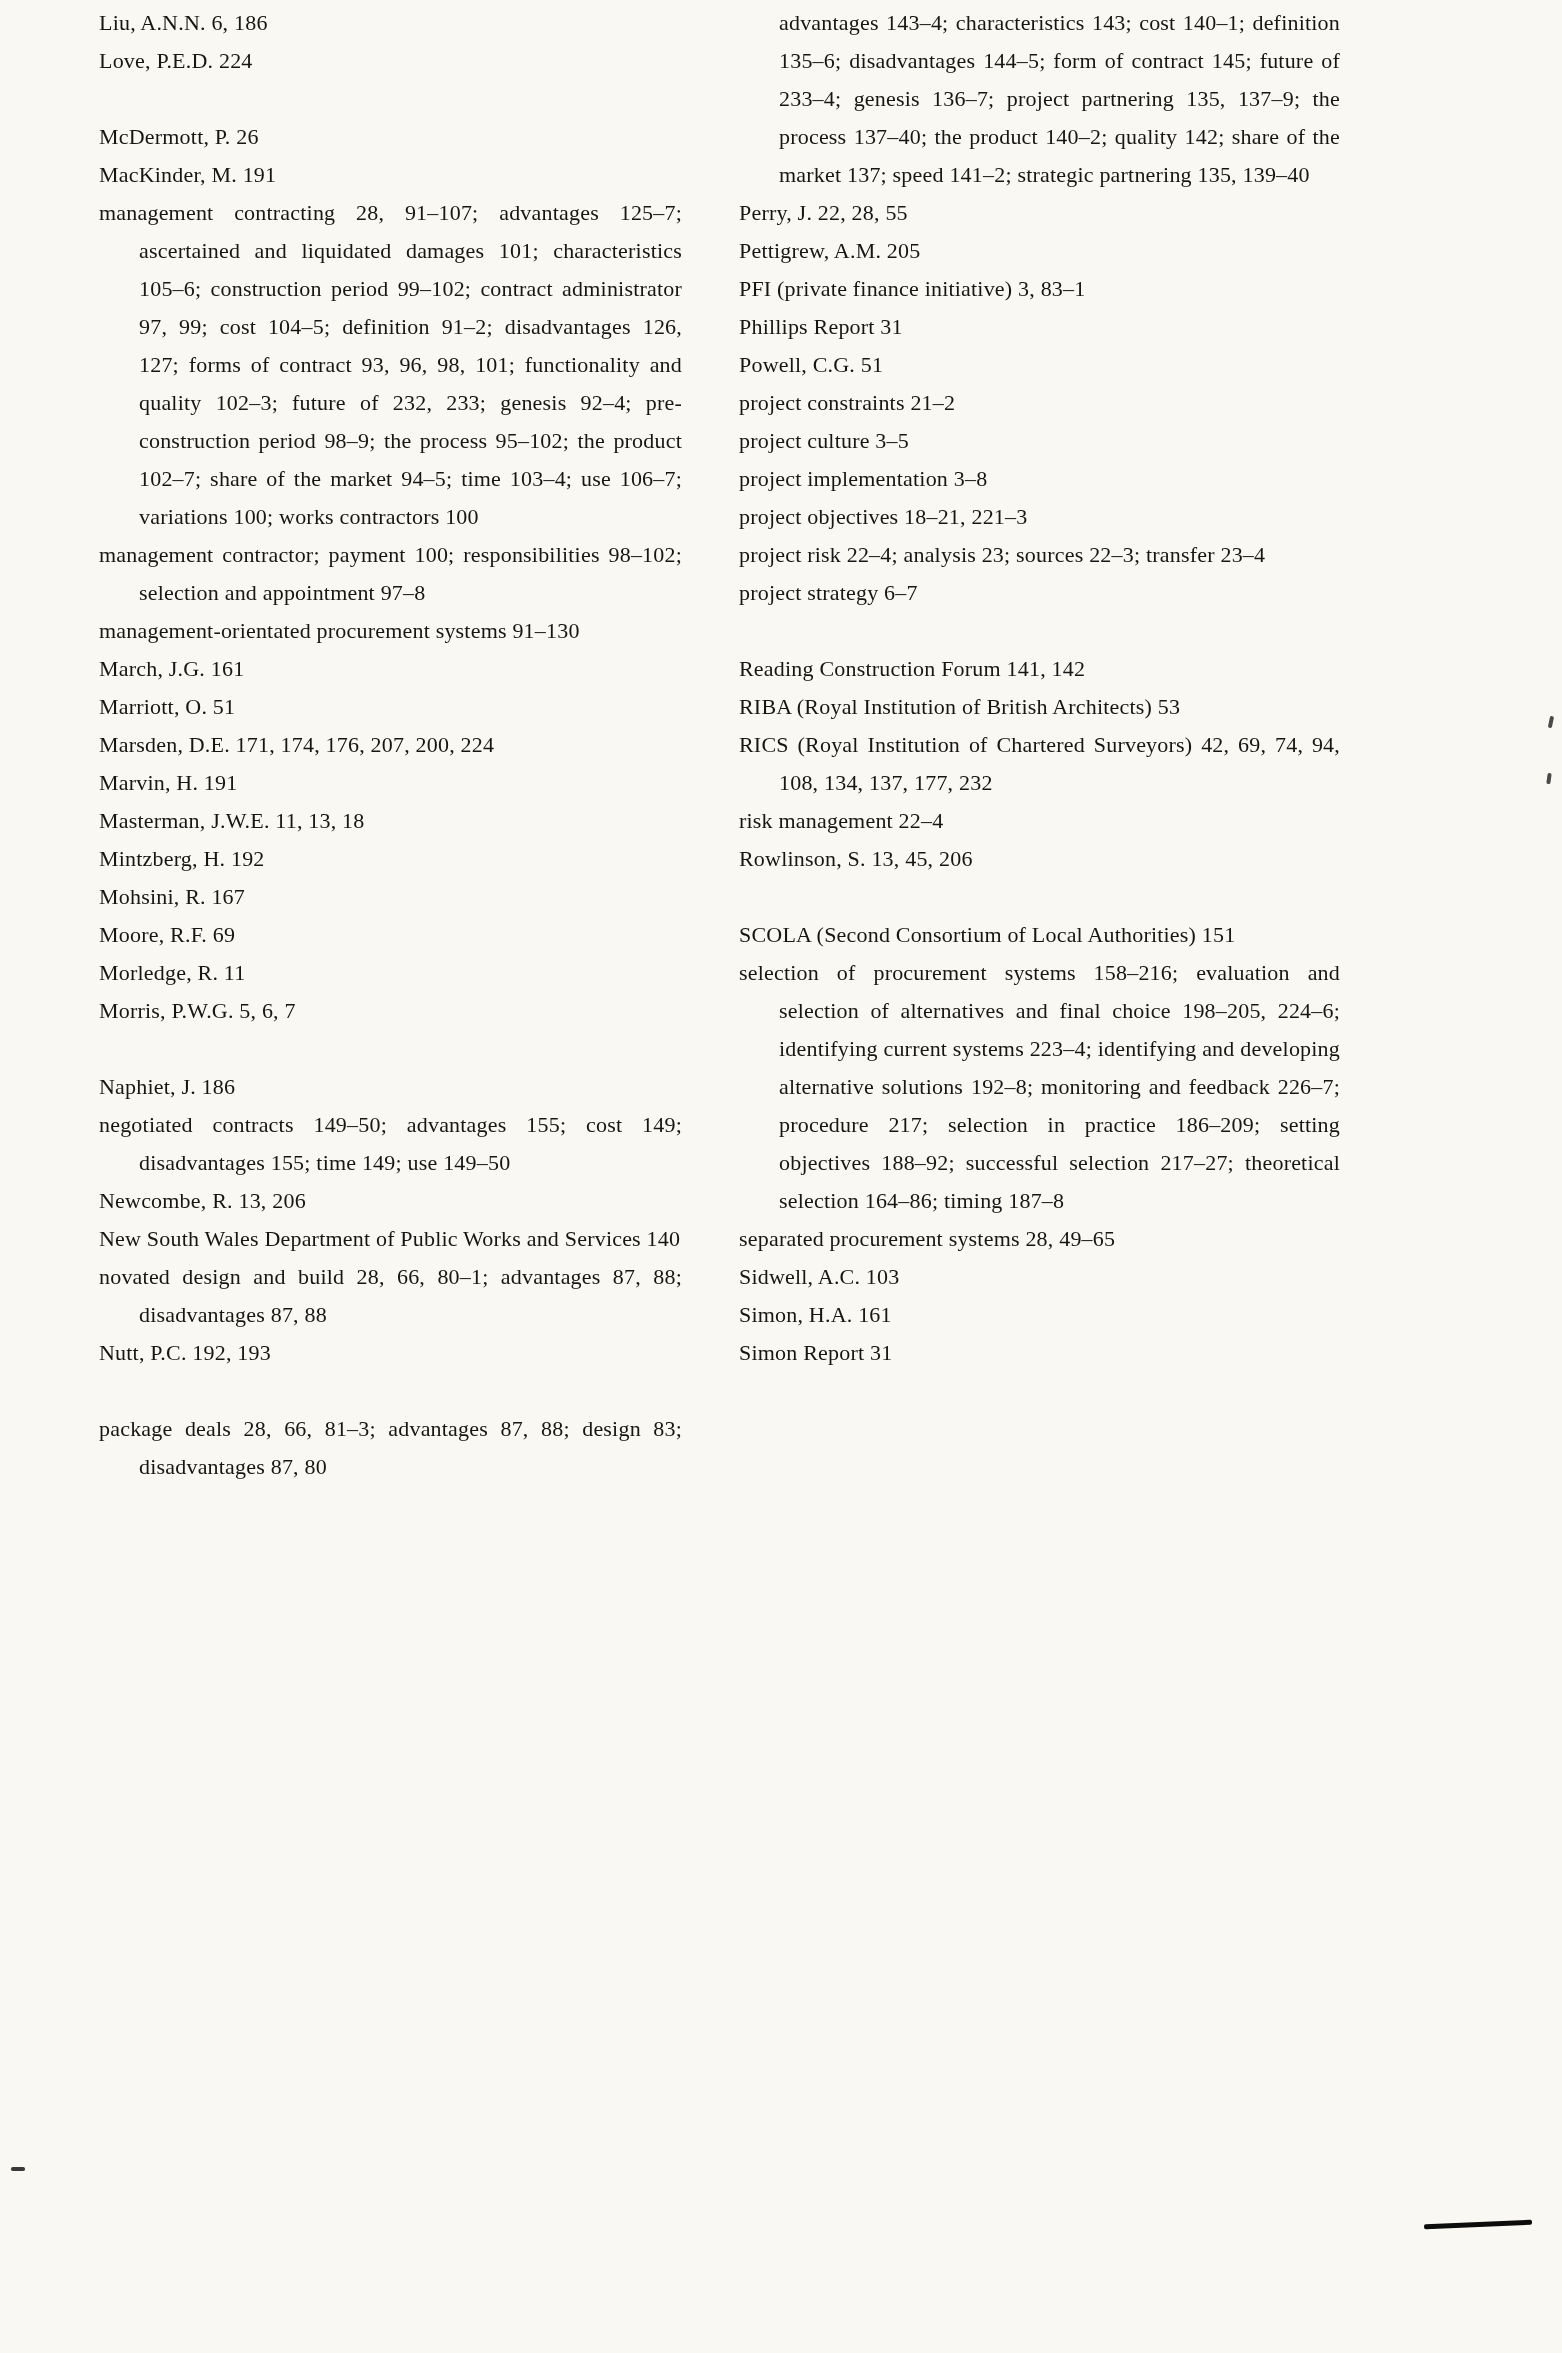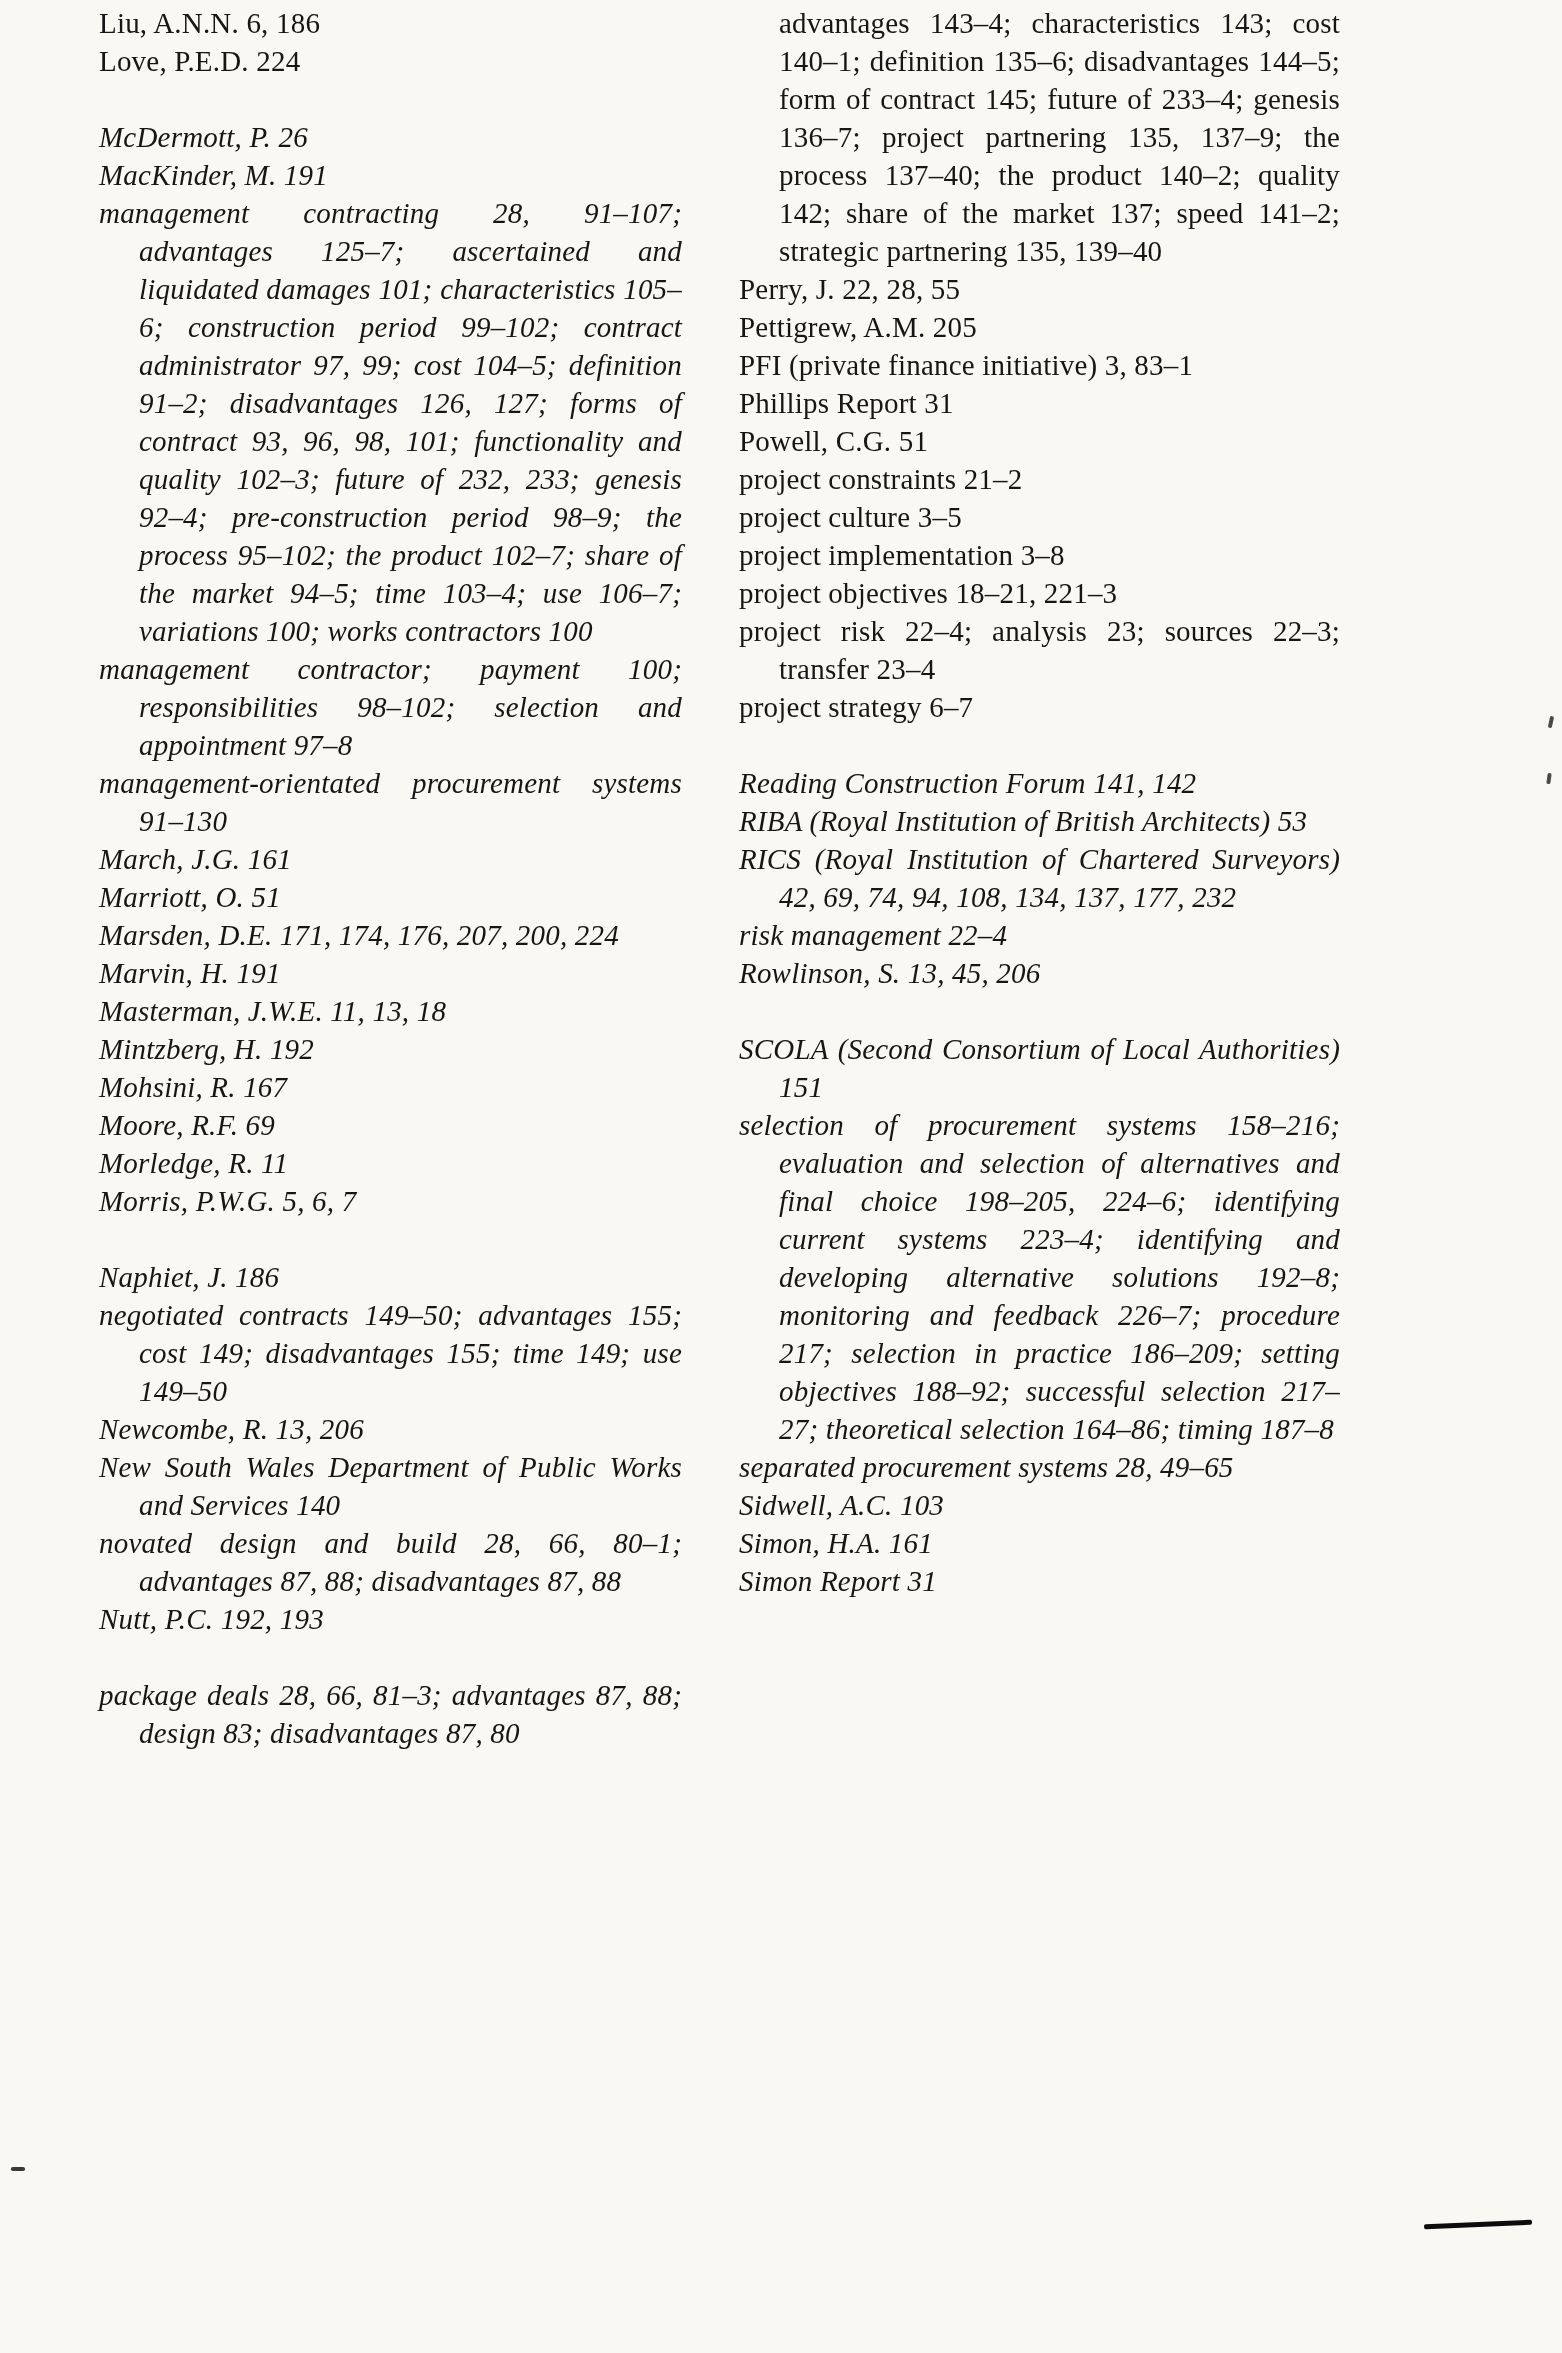--- a/index.html
+++ b/index.html
@@ -15,39 +15,38 @@
     font-family: "Liberation Serif", "DejaVu Serif", serif;
     overflow: hidden;
   }
   .page {
     position: absolute;
     inset: 0;
   }
   .column {
     position: absolute;
     top: 3.6px;
-    font-size: 29px;
+    font-size: 22px;
     line-height: 38px;
     text-align: justify;
     letter-spacing: 0.2px;
   }
   #col-left {
     left: 99px;
     width: 583px;
   }
   #col-right {
     left: 739px;
     width: 601px;
   }
   .group {
     margin: 0;
   }
   .group + .group {
     margin-top: 38px;
-    font-style: italic;
   }
   .entry {
     margin: 0;
     padding-left: 40px;
     text-indent: -40px;
   }
   .entry.cont {
     padding-left: 40px;
     text-indent: 0;
   }

